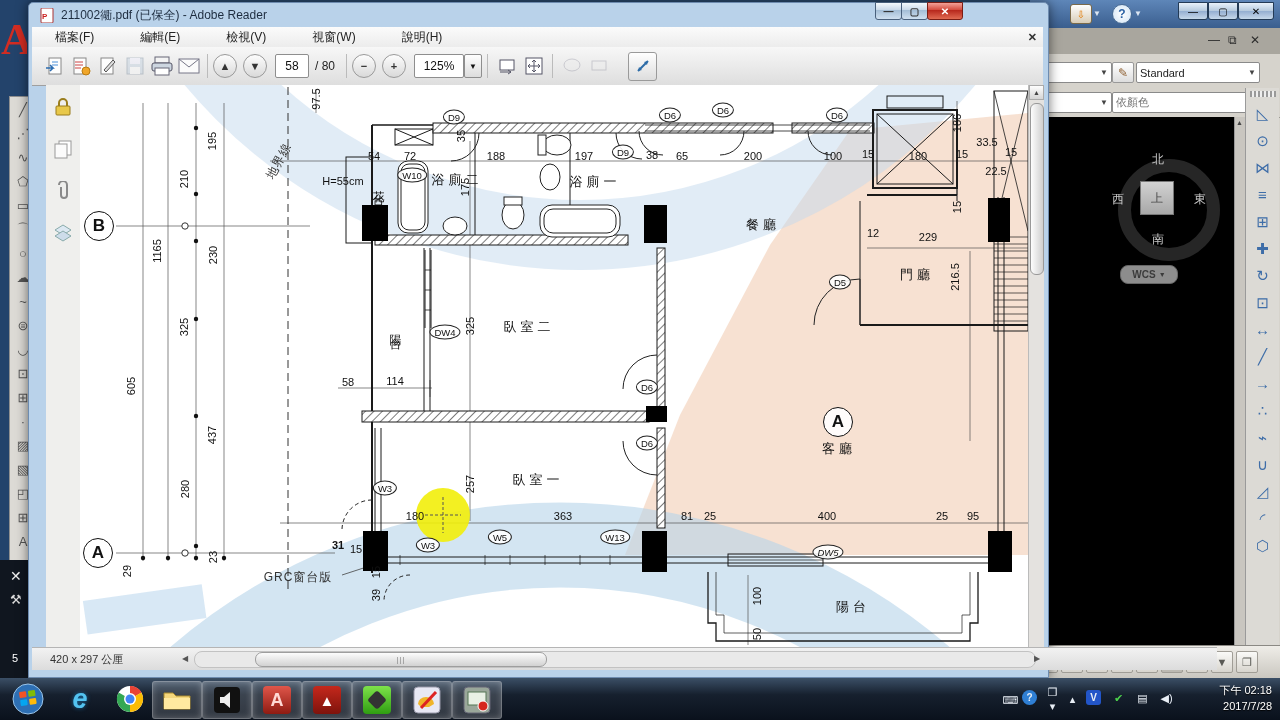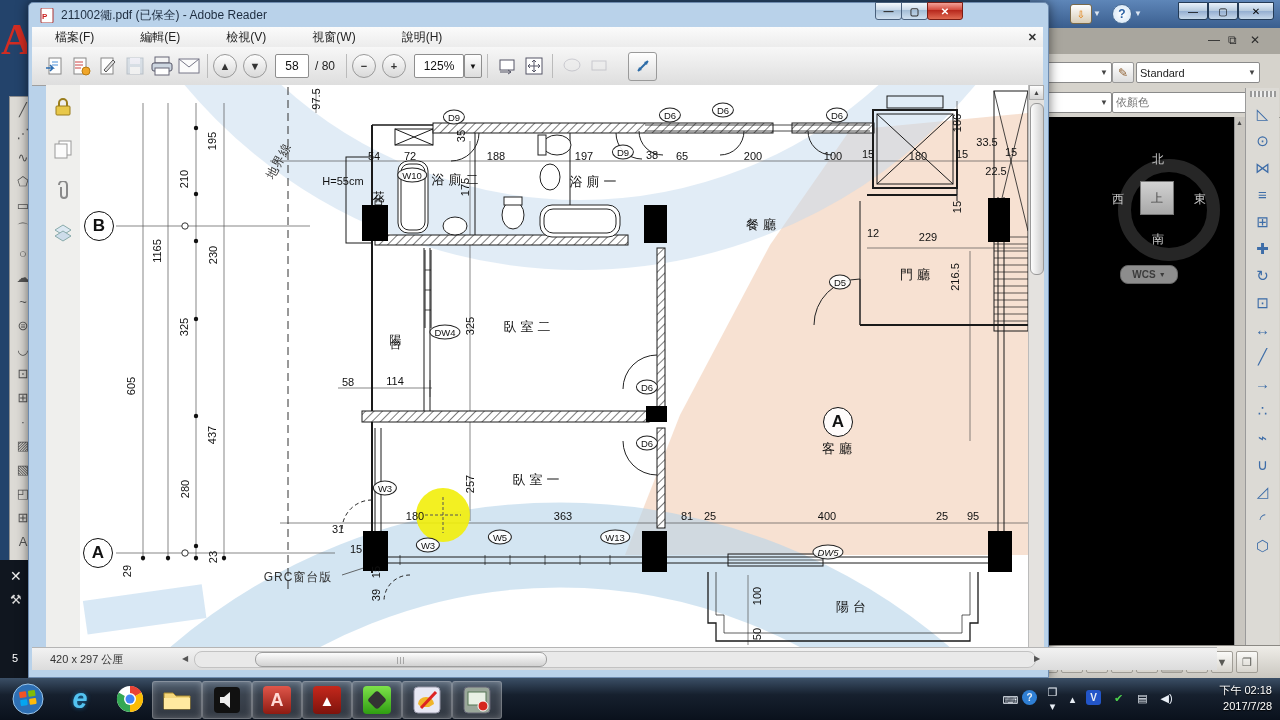--- a/index.html
+++ b/index.html
@@ -475,21 +475,21 @@
         <span class="dim" style="left: 793px; top: 148px;">12</span>
         <span class="dim" style="left: 848px; top: 152px;">229</span>
         <span class="dim" style="left: 263px; top: 96px;">H=55cm</span>
         <span class="dim" style="left: 335px; top: 431px;">180</span>
         <span class="dim" style="left: 483px; top: 431px;">363</span>
         <span class="dim" style="left: 607px; top: 431px;">81</span>
         <span class="dim" style="left: 630px; top: 431px;">25</span>
         <span class="dim" style="left: 747px; top: 431px;">400</span>
         <span class="dim" style="left: 862px; top: 431px;">25</span>
         <span class="dim" style="left: 893px; top: 431px;">95</span>
-        <span class="dim" style="left: 258px; top: 444px;">31</span>
+        <span class="dim" style="left: 258px; top: 460px; font-weight: bold;">31</span>
         <span class="dim" style="left: 276px; top: 464px;">15</span>
         <span class="dimr" style="left: 236px; top: 14px;">97.5</span>
         <span class="dimr" style="left: 381px; top: 51px;">35</span>
         <span class="dimr" style="left: 385px; top: 102px;">175</span>
         <span class="dimr" style="left: 877px; top: 38px;">186</span>
         <span class="dimr" style="left: 877px; top: 122px;">15</span>
         <span class="dimr" style="left: 875px; top: 192px;">216.5</span>
         <span class="dimr" style="left: 390px; top: 241px;">325</span>
         <span class="dimr" style="left: 390px; top: 399px;">257</span>
         <span class="dimr" style="left: 132px; top: 56px;">195</span>

